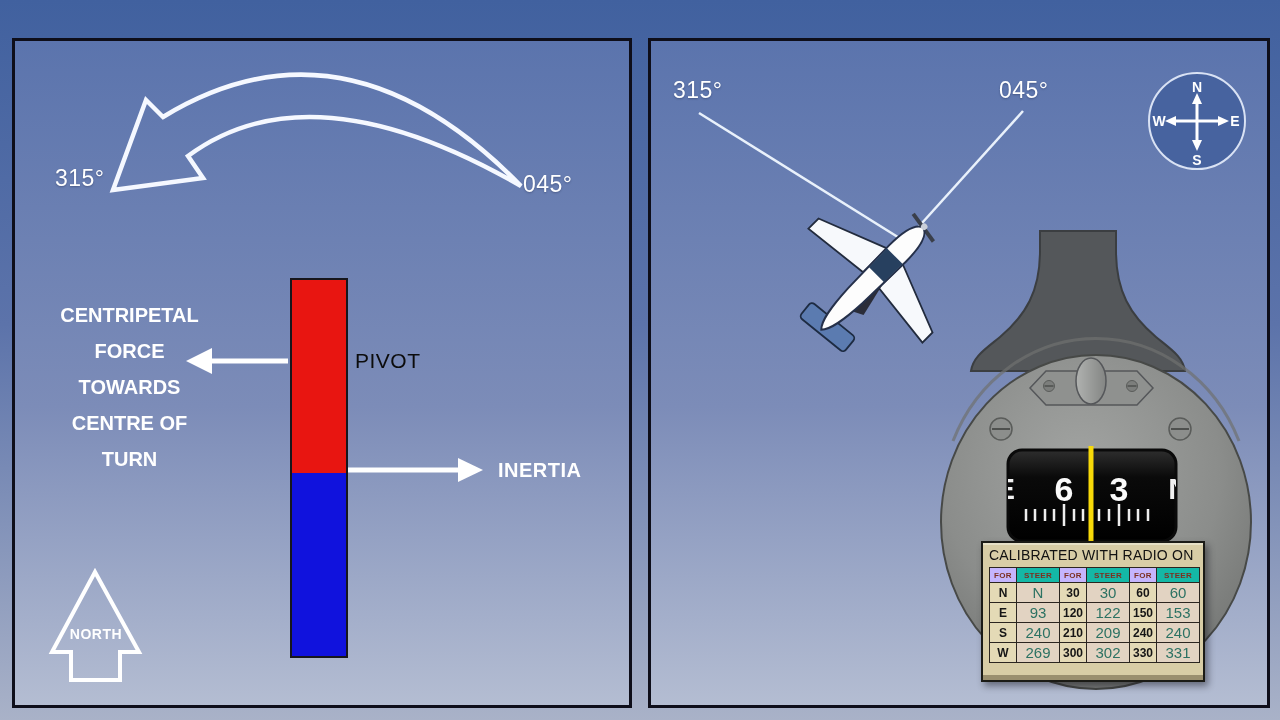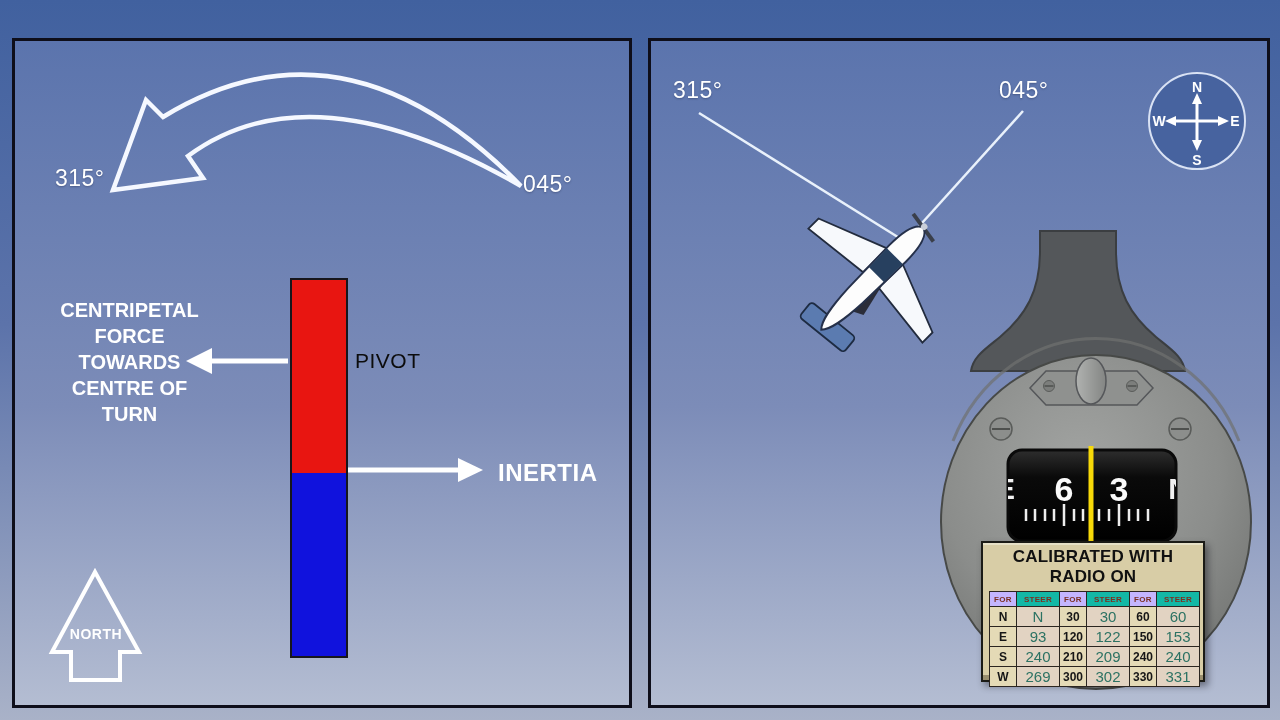--- a/index.html
+++ b/index.html
@@ -21,39 +21,39 @@
 
   .deg-label {
     color:#ffffff; font-weight:normal; font-size:23px; letter-spacing:0.5px;
     text-shadow:0 1px 2px rgba(20,30,60,.35);
   }
   .white-label { color:#ffffff; font-weight:bold; }
   .black-label { color:#0c0c0c; font-weight:normal; }
 
   #centripetal-text {
     left:22px; top:256px; width:185px; text-align:center;
-    font-size:20px; line-height:26px; white-space:pre-line;
+    font-size:20px; line-height:36px; white-space:pre-line;
   }
   #pivot-text   { left:340px; top:308px; font-size:21px; letter-spacing:0.5px; }
-  #inertia-text { left:483px; top:418px; font-size:24px; letter-spacing:0.5px; }
+  #inertia-text { left:483px; top:418px; font-size:20px; letter-spacing:0.5px; }
   #north-text   { left:44px; top:585px; width:74px; text-align:center; font-size:14px; letter-spacing:0.5px; }
 
   
   #pivot-bar { left:275px; top:237px; width:58px; height:380px; border:2px solid #16161c; }
   #bar-red  { width:100%; height:193px; background:#e81511; }
   #bar-blue { width:100%; height:183px; background:#1012dd; }
 
   
   #correction-card {
     left:330px; top:500px; width:224px; height:141px;
     background:#d8cda6; border:2px solid #1b1b16;
     box-shadow:3px 4px 7px rgba(10,10,20,.45), inset 0 -5px 0 rgba(40,30,10,.35), inset 0 2px 0 rgba(255,255,250,.4);
     padding:4px 6px 6px 6px;
   }
-  #card-title { text-align:center; font-size:17px; font-weight:bold; color:#111; letter-spacing:0.2px; margin-bottom:4px; }
+  #card-title { text-align:left; font-size:14px; font-weight:normal; color:#111; letter-spacing:0.2px; margin-bottom:4px; }
   #card-table { border-collapse:collapse; width:210px; margin:0 auto; table-layout:fixed; }
   #card-table td, #card-table th { border:1.5px solid #2b2520; text-align:center; overflow:hidden; }
   #card-table th { font-size:8px; color:#7c2f20; font-weight:bold; height:15px; letter-spacing:0.3px; }
   #card-table td { height:20px; }
   .col-for   { background:#e4dab6; }
   .col-steer { background:#e2d3c2; }
   th.col-for { background:#c4b5fd; }
   th.col-steer { background:#14b8a6;margin-left:44px; }
   td.col-for   { font-size:12px; font-weight:bold; color:#161616; }
   td.col-steer { font-size:15px; color:#2c7263; }

